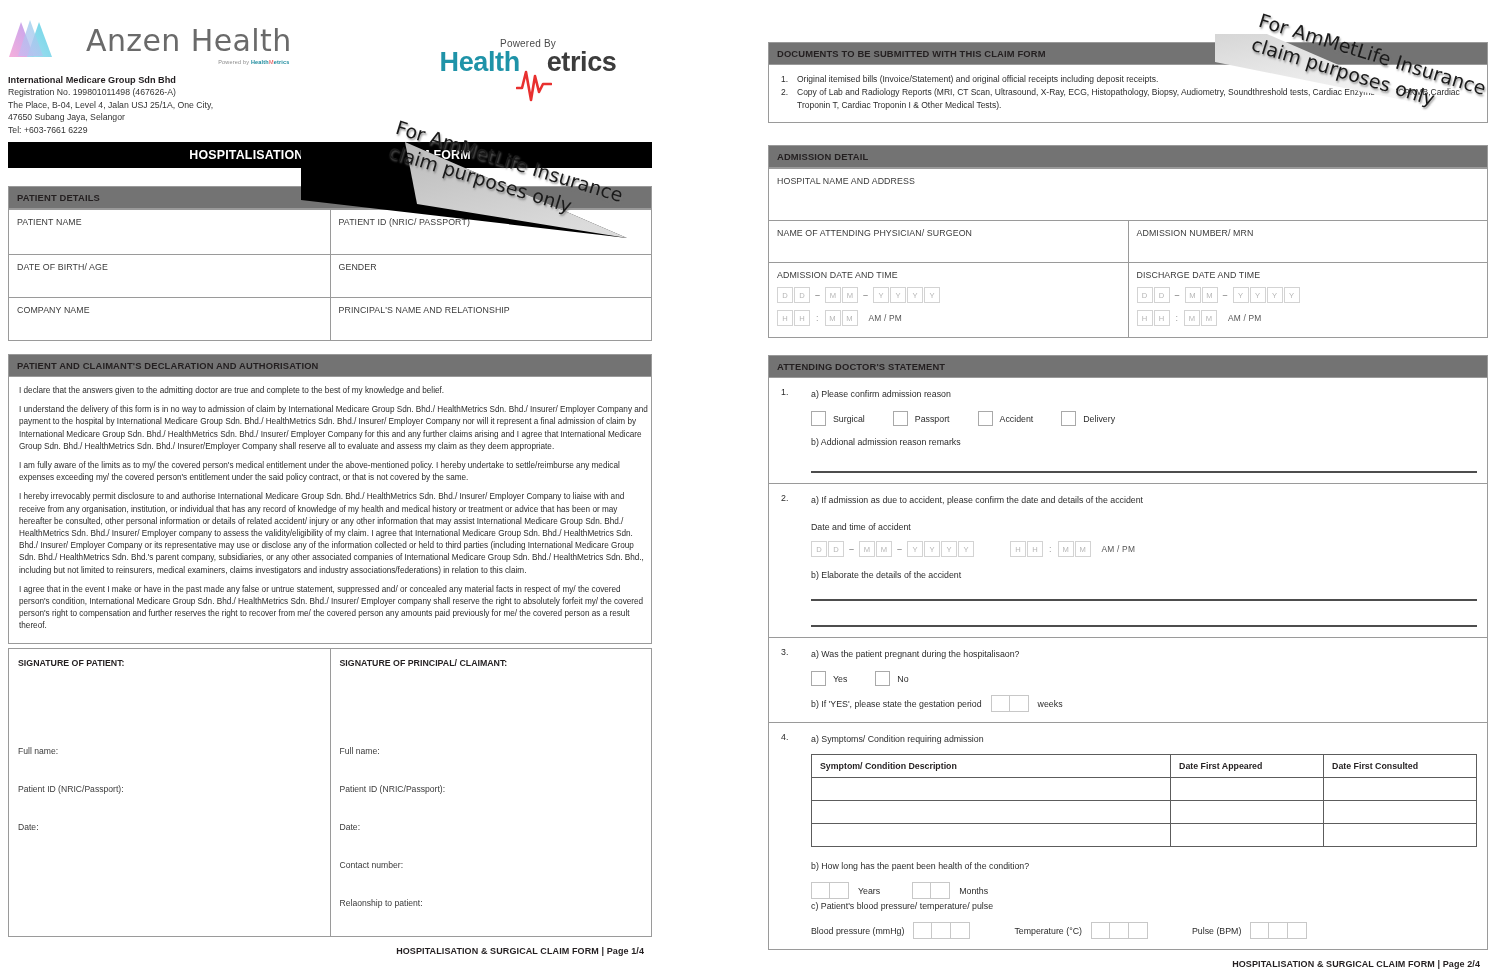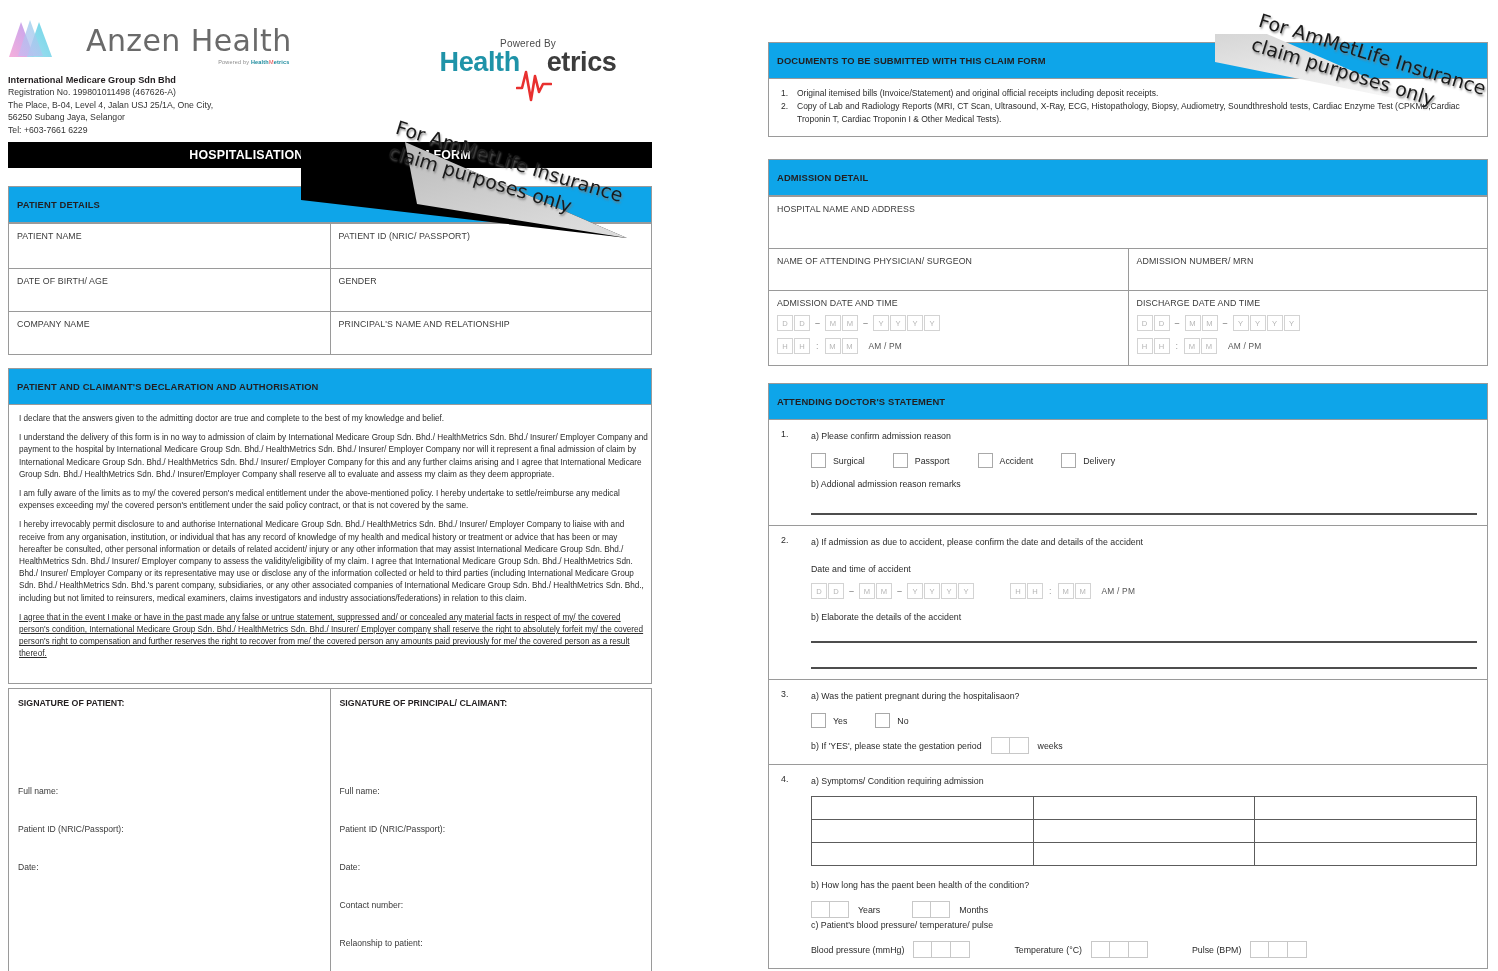--- a/index.html
+++ b/index.html
@@ -47,40 +47,40 @@
   
   .titlebar {
     background: #000; color: #fff; height: 26px;
     display: flex; align-items: center; justify-content: center;
     font-size: 12.4px; font-weight: bold; letter-spacing: .2px;
     margin: 0 8px;
   }
 
   
   .sechead {
-    background: #0ea5e9; border: 1px solid #9a9a9a;
+    background: #737373; border: 1px solid #9a9a9a;
     font-size: 9.4px; font-weight: bold; letter-spacing: .15px;
-    padding: 12px 8px; color: #231f20;
+    padding: 5px 8px; color: #231f20;
   }
   .box { border: 1px solid #9a9a9a; border-top: none; }
   .boxed { border: 1px solid #9a9a9a; }
 
   table.grid { width: 100%; border-collapse: collapse; table-layout: fixed; }
   table.grid td {
     border: 1px solid #9a9a9a;
     vertical-align: top;
     padding: 7px 8px 0 8px;
     font-size: 8.8px; color: #333;
   }
   .cellh { font-size: 8.8px; color: #3a3a3a; letter-spacing: .1px; }
 
   
   .decl { padding: 8px 2px 10px 10px; }
   .decl p { font-size: 8.2px; line-height: 12.2px; color: #2b2b2b; margin-bottom: 7px; text-align: left; }
-  .decl p:last-child { margin-bottom: 12px; text-decoration: underline; }
+  .decl p:last-child { margin-bottom: 0; }
 
   
   .sig { display: flex; }
   .sig > div { flex: 1; padding: 9px 9px 0 9px; min-height: 268px; }
   .sig > div:first-child { border-right: 1px solid #9a9a9a; }
   .sig-title { font-size: 8.8px; font-weight: bold; color: #231f20; margin-bottom: 78px; }
   .sig-line { font-size: 8.6px; color: #3a3a3a; margin-bottom: 28px; }
 
   .footer {
     text-align: right; font-size: 9px; font-weight: bold;
@@ -184,21 +184,21 @@
         </div>
         <div class="anzen-powered">
           <span>Powered by </span><b>Health</b><i>M</i><b>etrics</b>
         </div>
       </div>
 
       <div class="company">
         <div class="c-name">International Medicare Group Sdn Bhd</div>
         <div class="c-line">Registration No. 199801011498 (467626-A)</div>
         <div class="c-line">The Place, B-04, Level 4, Jalan USJ 25/1A, One City,</div>
-        <div class="c-line">56250 Subang Jaya, Selangor</div>
+        <div class="c-line">47650 Subang Jaya, Selangor</div>
         <div class="c-line">Tel: +603-7661 6229</div>
       </div>
 
       <div class="hm-block">
         <div class="hm-powered">Powered By</div>
         <div class="hm-word">
           <span class="t1">Health</span><span class="mglyph"><svg class="hm-ekg" width="36" height="40" viewBox="0 0 36 40">
                 <polyline points="1,22 6,22 10,6 15,34 19,10 23,26 27,18 35,18" fill="none" stroke="#e8302f" stroke-width="2.6" stroke-linejoin="round" stroke-linecap="round"></polyline>
               </svg></span><span class="t2">etrics</span>
         </div>
@@ -462,20 +462,25 @@
           </div>
         </div>
 
         <div class="qblock">
           <div class="qrow">
             <div class="qnum">4.</div>
             <div class="qbody">
               <div class="qtext">a) Symptoms/ Condition requiring admission</div>
               <table class="symp">
                 <tbody>
+                    <tr>
+                  <th style="width:54%">Symptom/ Condition Description</th>
+                  <th style="width:23%">Date First Appeared</th>
+                  <th style="width:23%">Date First Consulted</th>
+                </tr>
                 <tr>
                   <td></td>
                       <td></td>
                       <td></td>
                 </tr>
                 <tr>
                   <td></td>
                       <td></td>
                       <td></td>
                 </tr>

